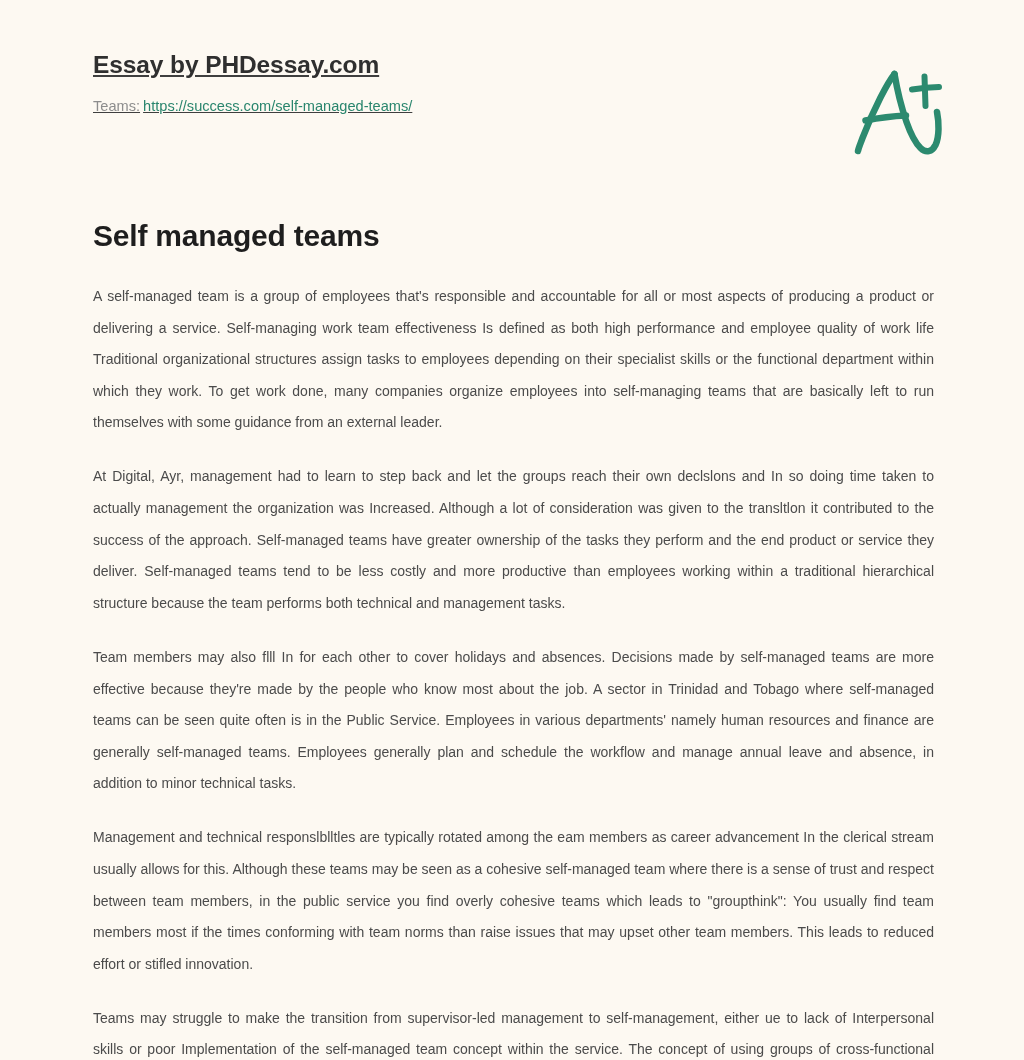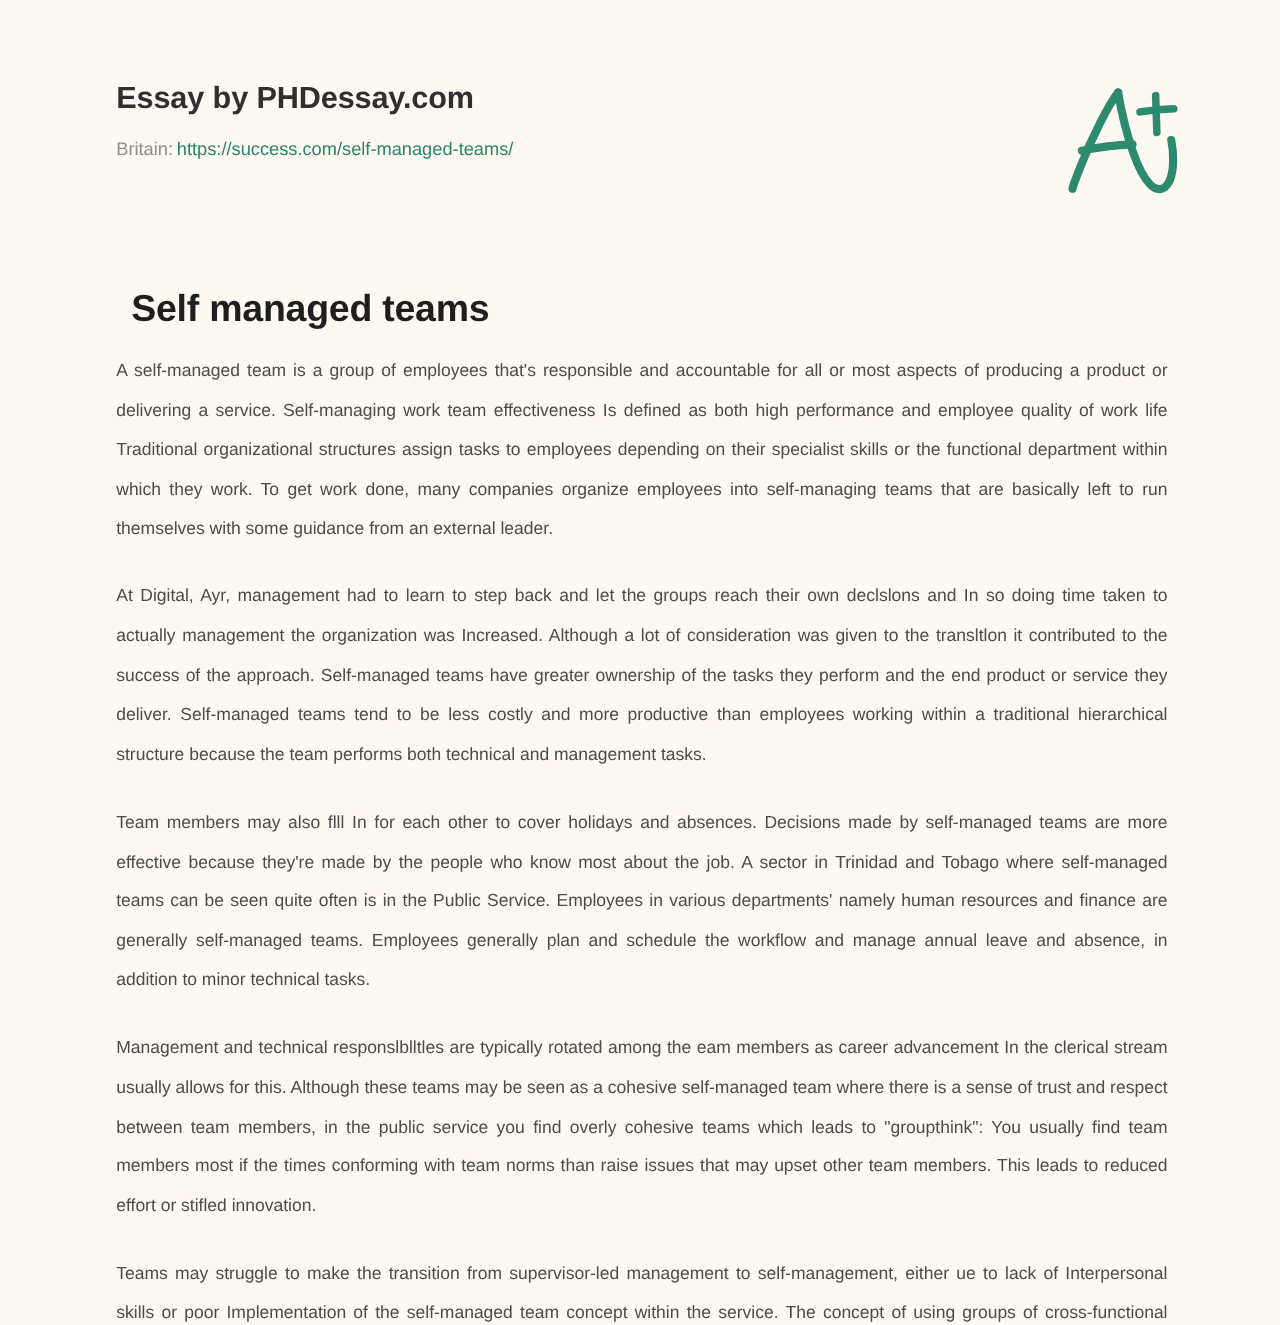--- a/index.html
+++ b/index.html
@@ -19,24 +19,25 @@
   .page {
     position: relative;
     width: 1024px;
     height: 1060px;
     box-sizing: border-box;
   }
 
   
   .header {
     position: absolute;
-    top: 66px;
+    top: 52px;
     left: 93px;
     right: 75px;
     height: 120px;
+    text-decoration: underline;
   }
 
   .brand-line {
     font-size: 24.5px;
     font-weight: bold;
     color: #2f2f2f;
     letter-spacing: -0.1px;
     line-height: 1.1;
     margin: 0;
     white-space: nowrap;
@@ -72,21 +73,21 @@
     display: block;
     width: 112px;
     height: 112px;
   }
 
   
   .doc-title {
     position: absolute;
     top: 217px;
     left: 93px;
-    margin: 12px;
+    margin: 0;
     font-size: 30px;
     font-weight: bold;
     color: #1e1e1e;
     letter-spacing: -0.2px;
     line-height: 1.25;
   }
 
   
   .body-copy {
     position: absolute;
@@ -112,21 +113,21 @@
 </style>
 </head>
 <body>
 
 <div class="page">
 
   <div class="header">
     <div class="brand-line">Essay by PHDessay.com</div>
 
     <div class="source-line">
-      <span class="source-label">Britain:</span><a class="source-url" href="#">https://success.com/self-managed-teams/</a>
+      <span class="source-label">Teams:</span><a class="source-url" href="#">https://success.com/self-managed-teams/</a>
     </div>
   </div>
 
   <div class="logo">
     <svg viewBox="0 0 112 112" aria-hidden="true">
       <g fill="none" stroke="#2c8a6f" stroke-linecap="round" stroke-linejoin="round">
 
         <path d="M54.5 18 C48 26, 34 52, 22.5 82 C20.5 87.5, 18.5 92, 18 95" stroke-width="6.5"></path>
 
         <path d="M54.5 18 C56.5 30, 61 50, 66.5 66 C70 76, 74.5 86, 80.5 92 C86 97.5, 92 96, 95.5 89 C99.5 80.5, 99 66, 97 56" stroke-width="6.5"></path>

